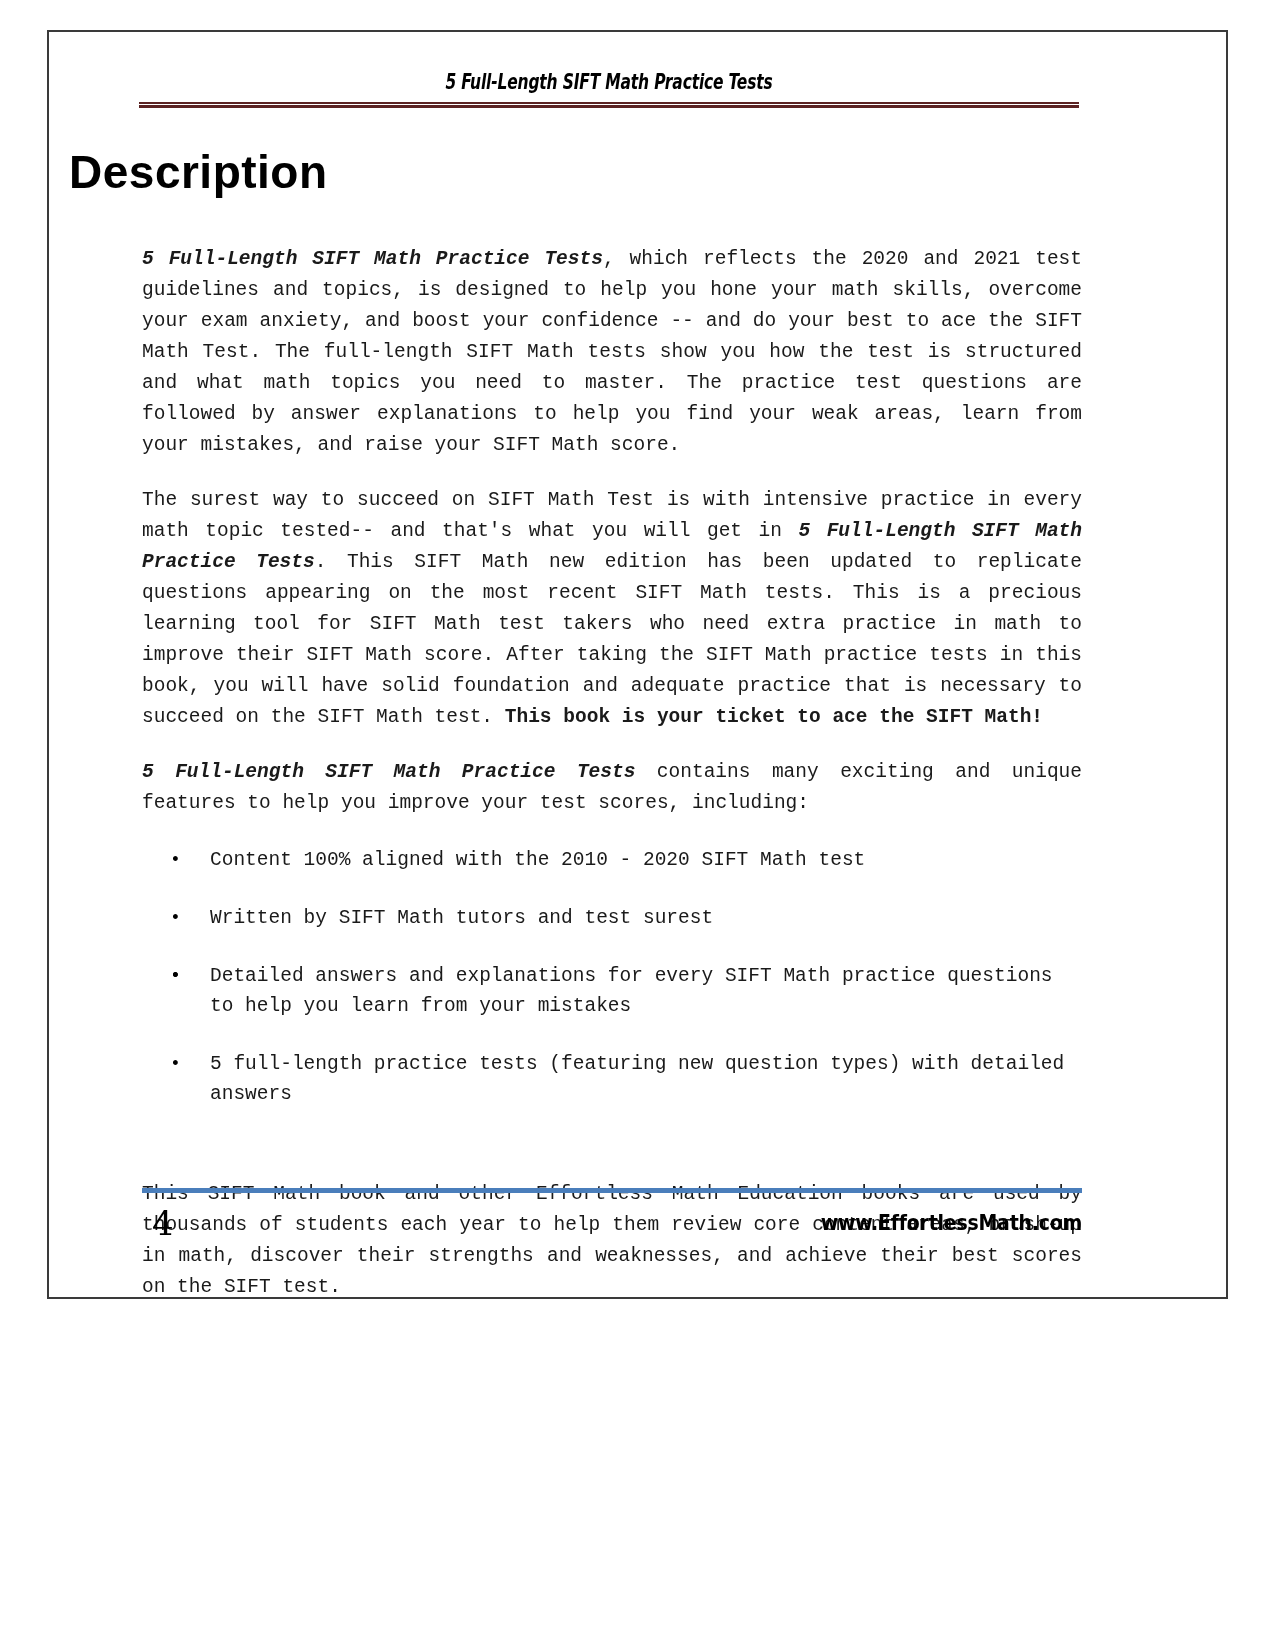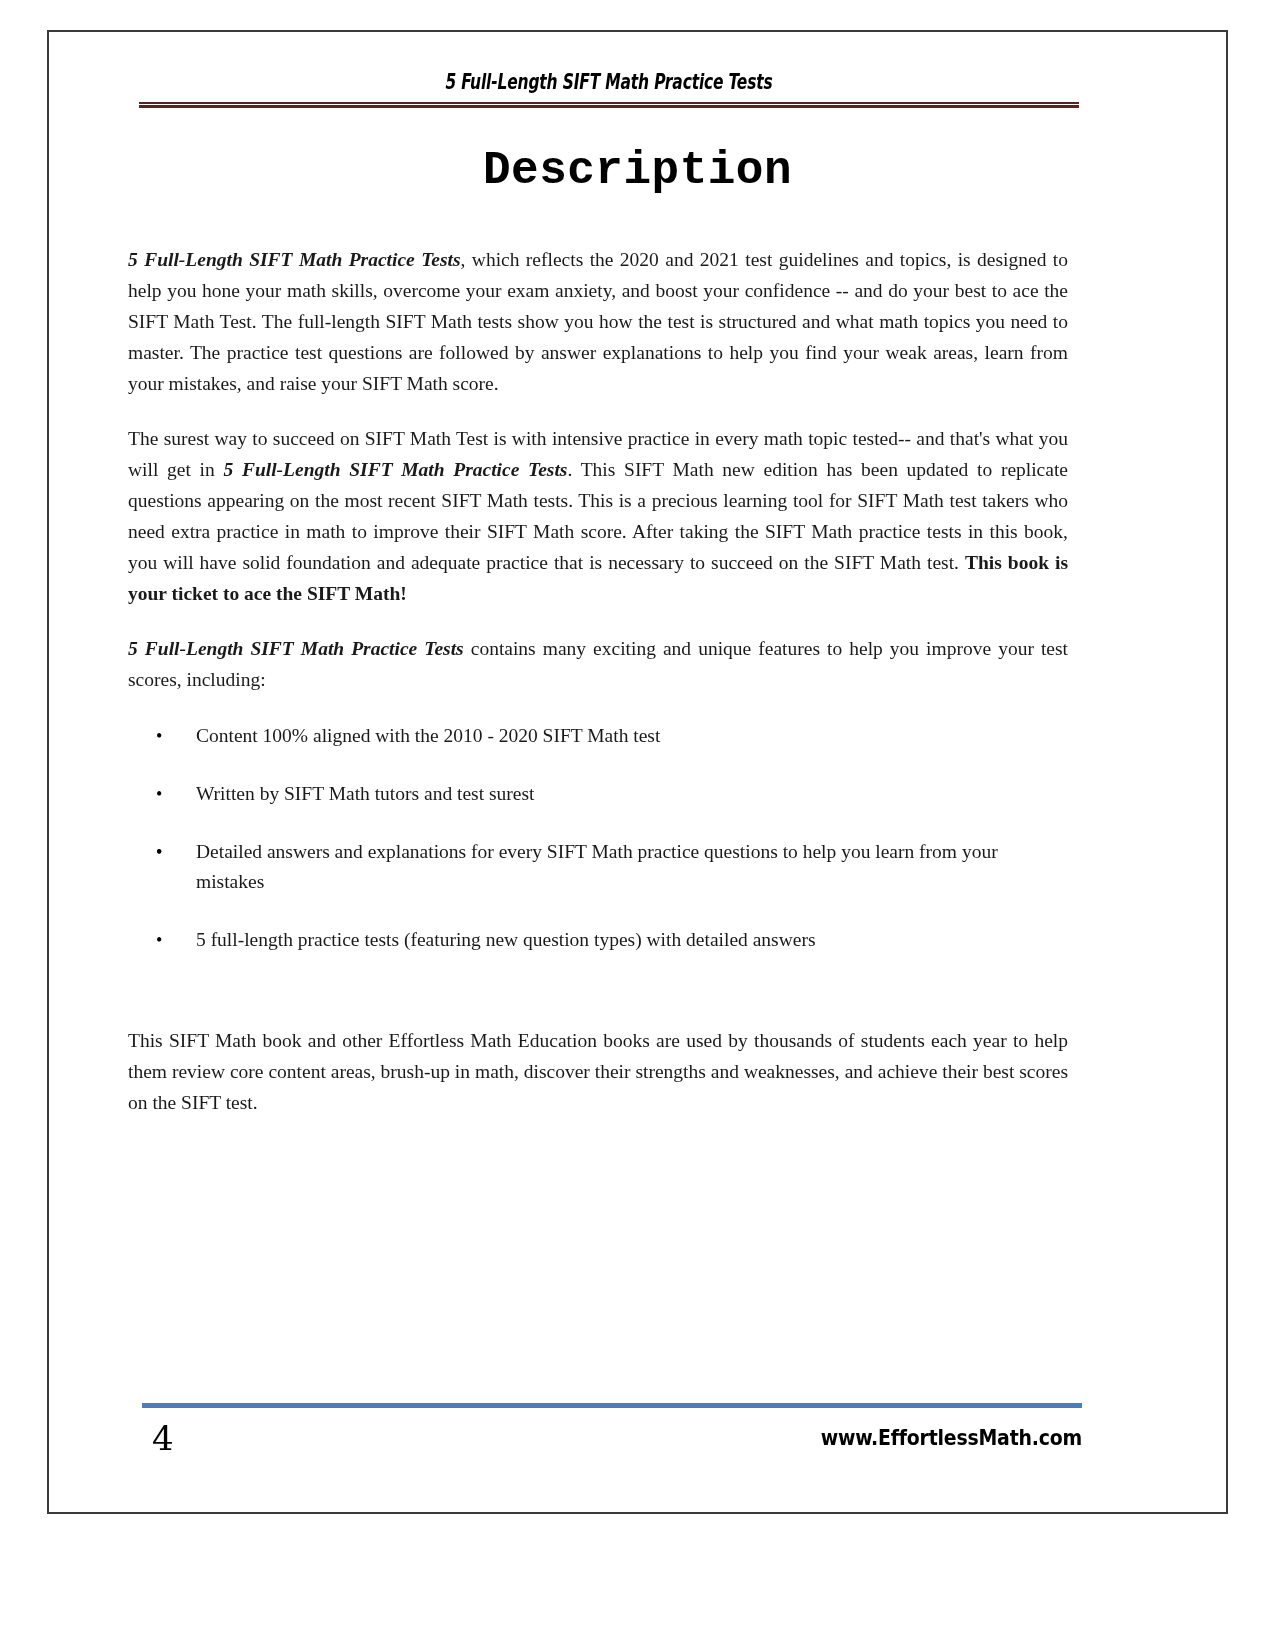--- a/index.html
+++ b/index.html
@@ -13,21 +13,21 @@
     font-family: "Liberation Sans", sans-serif;
     -webkit-font-smoothing: antialiased;
   }
 
   
   .page {
     position: absolute;
     left: 47px;
     top: 30px;
     width: 1181px;
-    height: 1484px;
+    height: 1269px;
     border: 2px solid #3a3a3a;
     background: #ffffff;
     box-sizing: border-box;
   }
   .page-inner {
     position: absolute;
     left: 0; top: 0; right: 0; bottom: 0;
     padding: 0;
   }
 
@@ -58,35 +58,36 @@
     border-bottom: 3px solid #5b2222;
     box-sizing: border-box;
   }
 
   
   .page-title {
     position: absolute;
     top: 113px;
     left: 0;
     width: 100%;
-    text-align: center;
-    font-family: Liberation Mono, monospace;
+    text-align: left;
+    font-family: Liberation Sans, sans-serif;
     font-weight: bold;
     font-size: 46px;
     letter-spacing: 0.5px;
     color: #000000;
+    padding-left: 20px;
   }
 
   
   .content {
     position: absolute;
-    left: 79px;
+    left: 93px;
     top: 212px;
     width: 940px;
-    font-family: Liberation Serif, serif;
+    font-family: Liberation Mono, monospace;
     font-size: 19.5px;
     line-height: 31px;
     color: #1a1a1a;
     text-align: justify;
     text-justify: inter-word;
   }
   .content p {
     margin: 0 0 24px 0;
     text-align: justify;
   }

